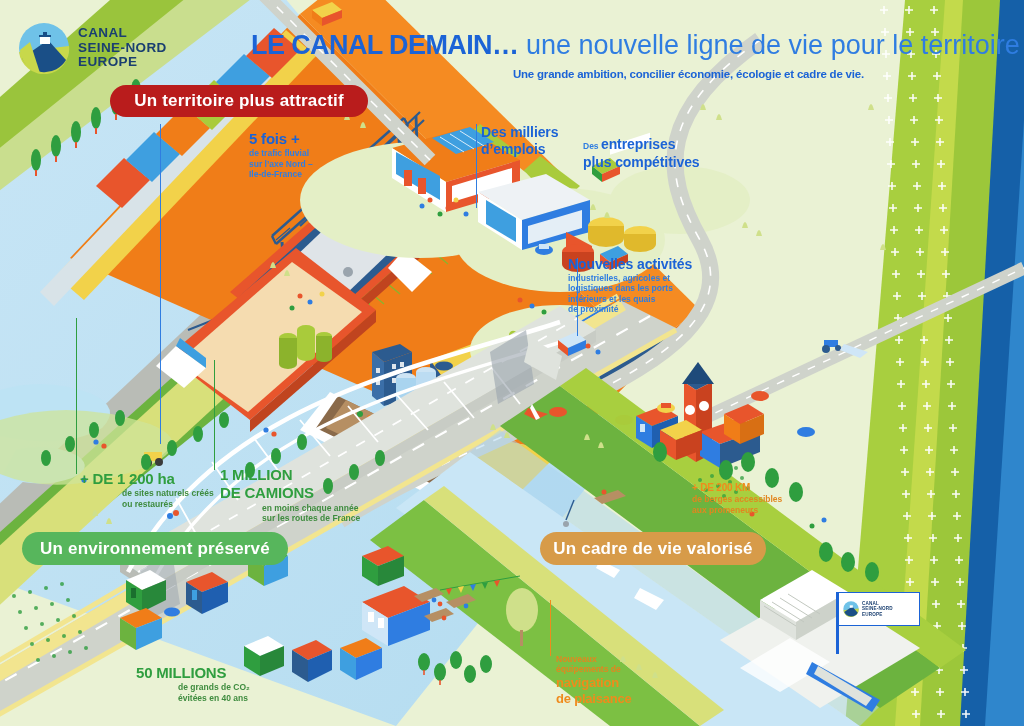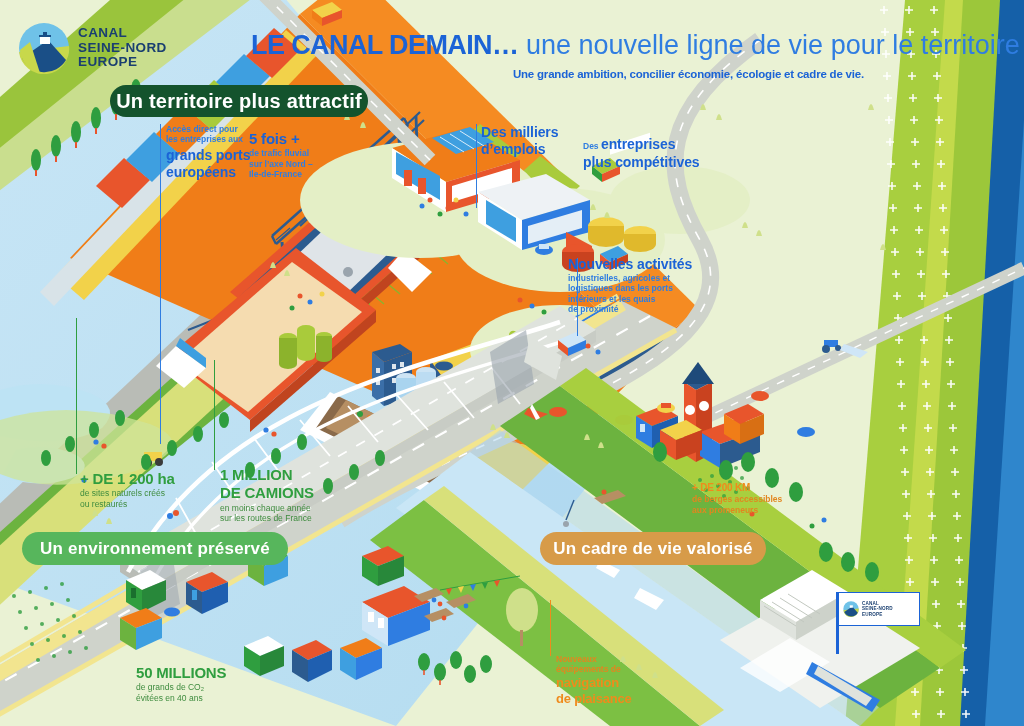--- a/index.html
+++ b/index.html
@@ -34,33 +34,33 @@
   
   .logo-wrap{position:absolute;left:18px;top:22px;display:flex;align-items:center;gap:8px;}
   .logo-text{font-size:13.5px;font-weight:bold;color:#1a3f70;line-height:1.08;letter-spacing:0.4px;}
 
   
   .pill{
     position:absolute;border-radius:999px;color:#fff;font-weight:bold;
     display:flex;align-items:center;justify-content:center;white-space:nowrap;
     letter-spacing:0.2px;
   }
-  #pill-attractif{left:110px;top:85px;width:258px;height:32px;background:#14532d;font-size:20px;}
+  #pill-attractif{left:110px;top:85px;width:258px;height:32px;background:#b91c1c;font-size:17px;}
   #pill-environnement{left:22px;top:532px;width:266px;height:33px;background:#57b65c;font-size:17px;}
   #pill-cadre{left:540px;top:532px;width:226px;height:33px;background:#d79b49;font-size:17px;}
 
   
   .callout{position:absolute;line-height:1.22;}
   .callout .small{font-size:8.5px;color:#2f7de1;font-weight:bold;}
   .callout .big{font-size:14px;font-weight:bold;color:#1b63d6;letter-spacing:-0.1px;}
   .callout .bigc{
     font-family:"Liberation Sans Narrow","Liberation Sans",sans-serif;
     font-stretch:condensed;font-size:15px;font-weight:bold;letter-spacing:-0.2px;
   }
-  .callout.green .small{color:#3f8c3f;font-weight:normal;}
+  .callout.green .small{color:#3f8c3f;font-weight:bold;margin-left:42px;}
   .callout.green .bigc{color:#2f9e3f;}
   .callout.orange .small{color:#e2861f;font-weight:bold;}
   .callout.orange .bigc{color:#ef8b1c;font-size:13px;}
 
   .leader{position:absolute;}
   .leader.blue{background:#2f7de1;width:1px;}
   .leader.green{background:#2f9e3f;width:1px;}
   .leader.orange{background:#ef8b1c;width:1px;}
 
   
@@ -824,26 +824,20 @@
   <div class="title">
     <span class="b">LE CANAL DEMAIN…</span><span class="l"> une nouvelle ligne de vie pour le territoire</span>
   </div>
   <div class="subtitle">Une grande ambition, concilier économie, écologie et cadre de vie.</div>
 
   <div class="pill" id="pill-attractif">Un territoire plus attractif</div>
   <div class="pill" id="pill-environnement">Un environnement préservé</div>
   <div class="pill" id="pill-cadre">Un cadre de vie valorisé</div>
 
   <div class="leader blue abs" style="left:160px;top:124px;height:320px;"></div>
-  <div class="callout" style="left:166px;top:124px;">
-    <div class="small">Accès direct pour</div>
-    <div class="small">les entreprises aux</div>
-    <div class="big" style="margin-top:2px;">grands ports</div>
-    <div class="big">européens</div>
-  </div>
 
   <div class="callout" style="left:249px;top:130px;">
     <div class="bigc" style="color:#1b63d6;font-size:15px;">5 fois +</div>
     <div class="small">de trafic fluvial</div>
     <div class="small">sur l’axe Nord –</div>
     <div class="small">Ile-de-France</div>
   </div>
 
   <div class="leader blue abs" style="left:476px;top:124px;height:84px;"></div>
   <div class="callout" style="left:481px;top:124px;">

